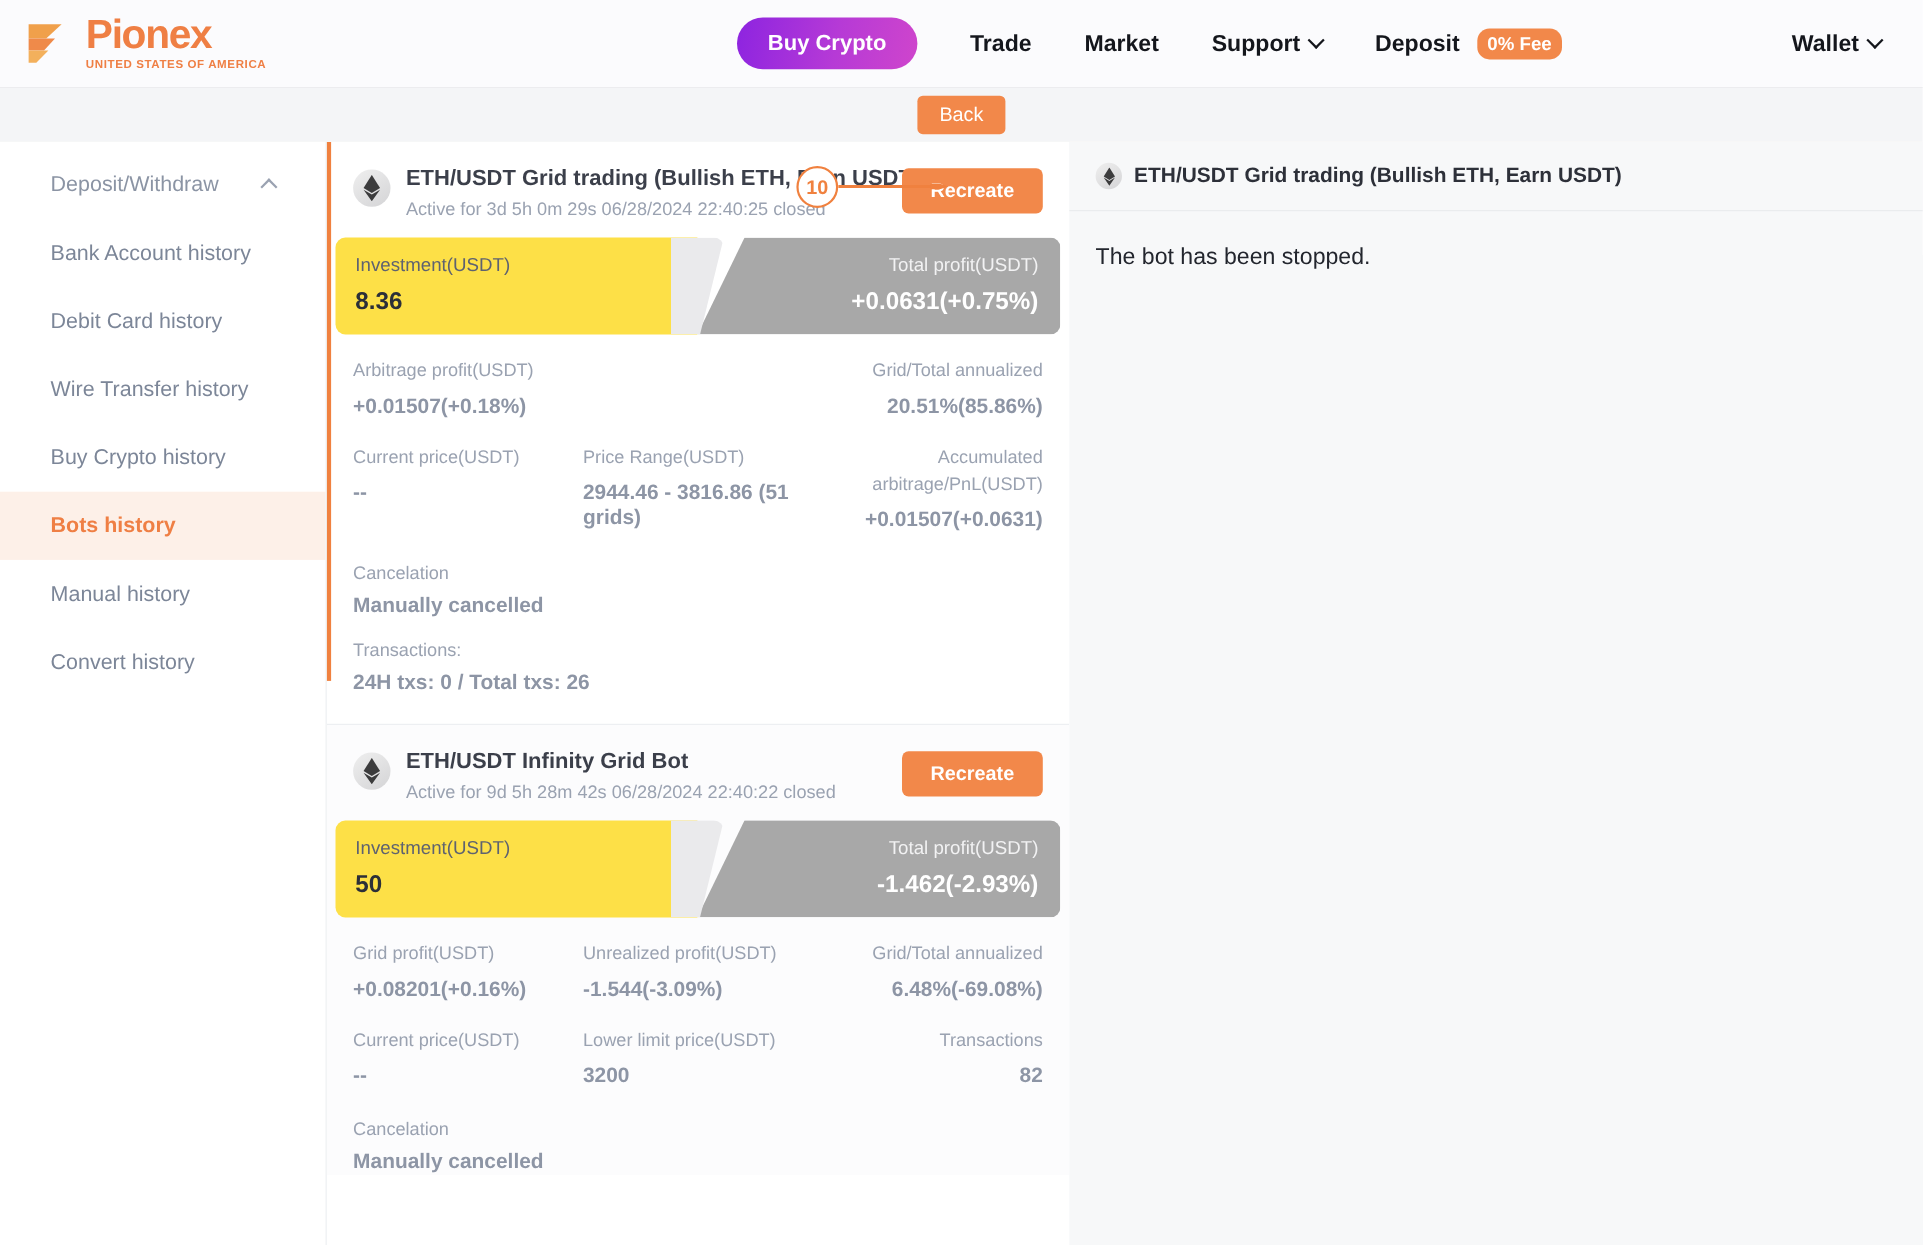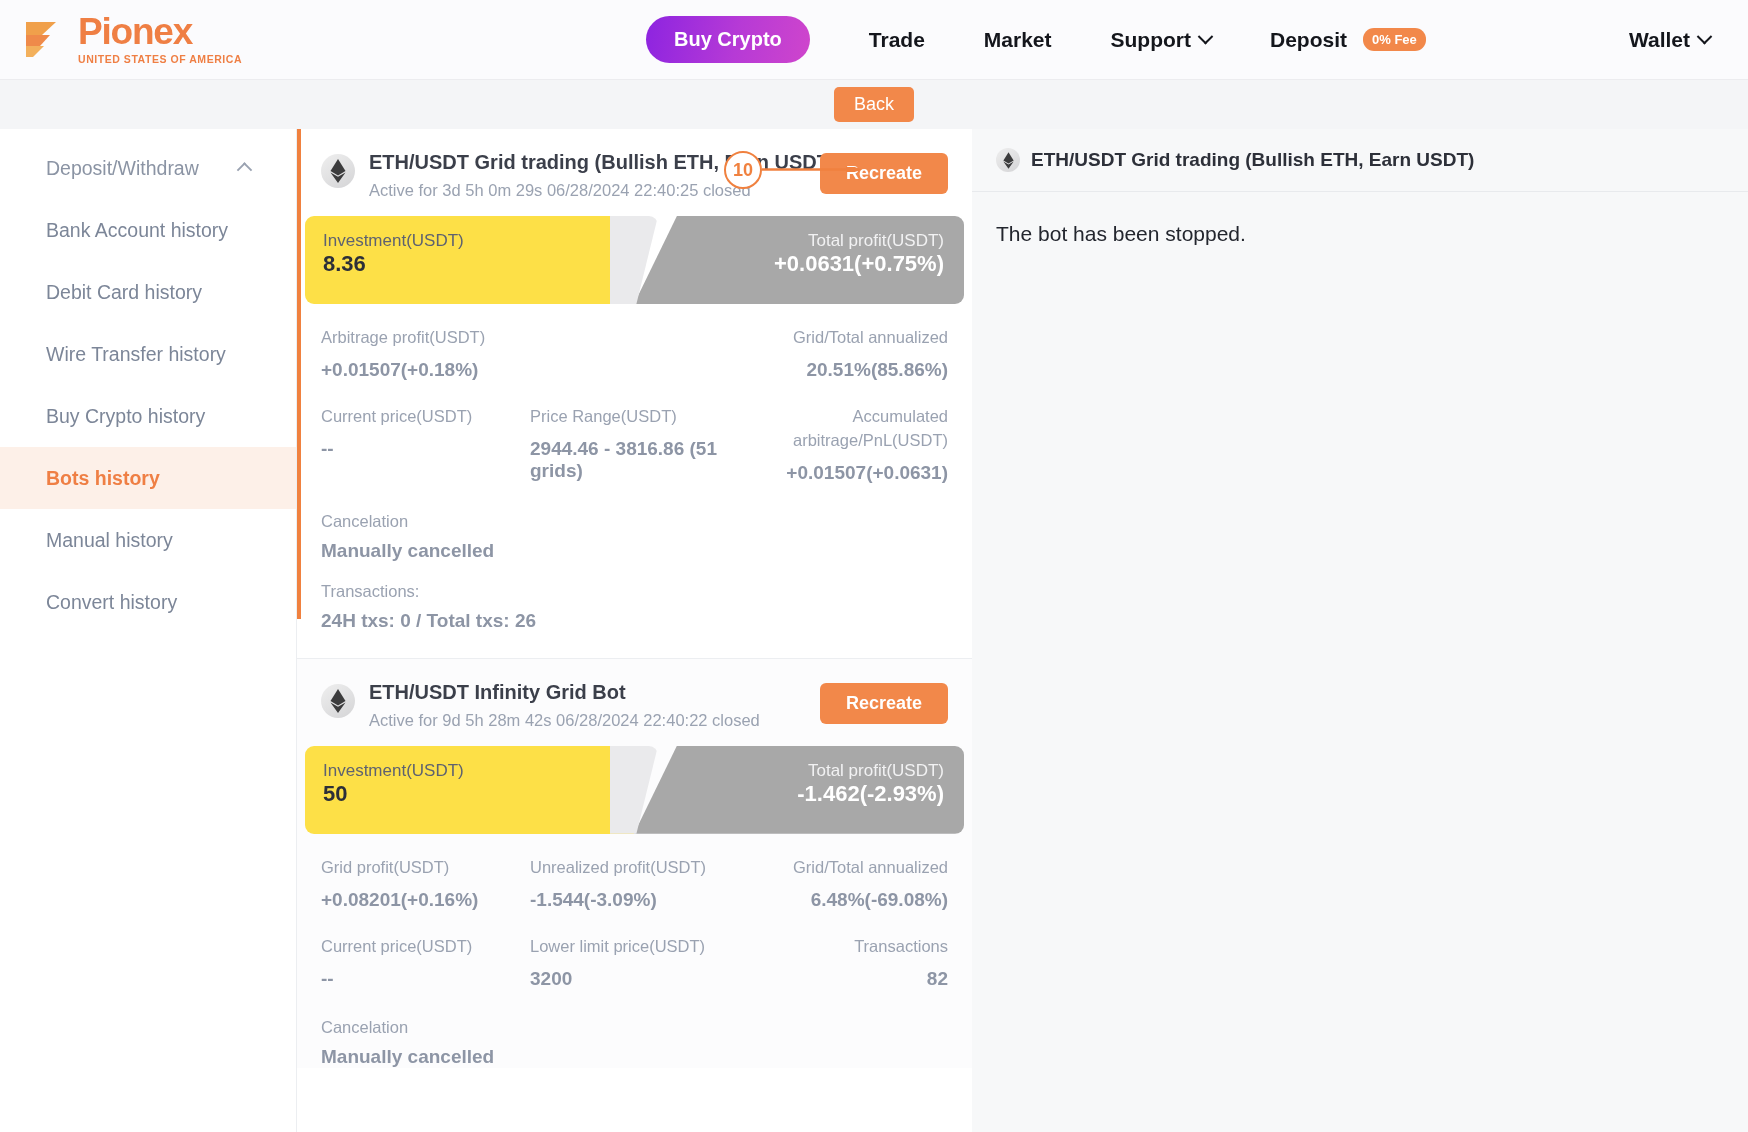--- a/index.html
+++ b/index.html
@@ -23,42 +23,42 @@
   .logo-text-block { display: flex; flex-direction: column; justify-content: center; }
   .logo-word {
     font-size: 37px; font-weight: bold; color: #ef7f44;
     letter-spacing: -1.2px; line-height: 0.95;
   }
   .logo-sub {
     font-size: 10.5px; font-weight: bold; color: #ef7f44;
     letter-spacing: 0.55px; margin-top: 3px;
   }
   .nav-center {
-    position: absolute; left: 646px; top: 0; height: 79px;
-    display: flex; align-items: center; gap: 16px;
+    position: absolute; left: 670px; top: 0; height: 79px;
+    display: flex; align-items: center; gap: 5px;
   }
   .buy-crypto-btn {
     background: linear-gradient(100deg, #8d24e0 0%, #b63ad6 55%, #cf45cc 100%);
     color: #fff; font-size: 20px; font-weight: bold;
     padding: 12px 28px; border-radius: 26px; border: none;
     cursor: pointer; white-space: nowrap;
   }
   .nav-item {
     font-size: 21px; color: #14161c; font-weight: bold;
     margin-left: 43px; display: flex; align-items: center; gap: 9px;
     cursor: pointer; white-space: nowrap;
   }
   .chev {
     display: inline-block; width: 11px; height: 11px;
     border-right: 2.6px solid #14161c; border-bottom: 2.6px solid #14161c;
     transform: rotate(45deg) translate(-2px,-2px);
   }
   .chev.up { transform: rotate(-135deg) translate(-1px,-1px); border-width: 2.2px; border-color: #9aa2b1; }
   .fee-badge {
-    background: #f2884a; color: #fff; font-size: 13px; font-weight: bold;
+    background: #f2884a; color: #fff; font-size: 17px; font-weight: bold;
     padding: 4px 9px; border-radius: 11px; margin-left: 7px;
   }
   .nav-right {
     position: absolute; right: 38px; top: 0; height: 79px;
     display: flex; align-items: center;
   }
 
   
   .notice-bar {
     height: 50px; background: #f4f5f7;
@@ -140,21 +140,21 @@
     width: 48px; height: 100%; background: #eaeaec;
     clip-path: polygon(0 0, 100% 0, 55% 100%, 0 100%);
     border-radius: 0 9px 9px 0;
   }
   .banner-right {
     width: 330px; background: #a8a8a8; border-radius: 0 9px 9px 0;
     padding: 15px 20px 0 0; text-align: right;
     clip-path: polygon(13% 0, 100% 0, 100% 100%, 0 100%);
   }
   .b-label { font-size: 17px; color: #5e6270; }
-  .b-value { font-size: 22px; font-weight: bold; color: #2c2f38; }
+  .b-value { font-size: 22px; font-weight: bold; color: #2c2f38; margin-top: 10px; }
   .banner-right .b-label { color: #f2f2f3; }
   .banner-right .b-value { color: #ffffff; }
 
   
   .stats { padding: 22px 24px 0 24px; }
   .stat-row { display: flex; margin-bottom: 24px; }
   .stat-cell { flex: 1; }
   .stat-cell.r { text-align: right; }
   .stat-label { font-size: 16.5px; color: #9aa2b1; line-height: 1.45; }
   .stat-value { font-size: 19px; font-weight: bold; color: #8d95a5; margin-top: 9px; }

